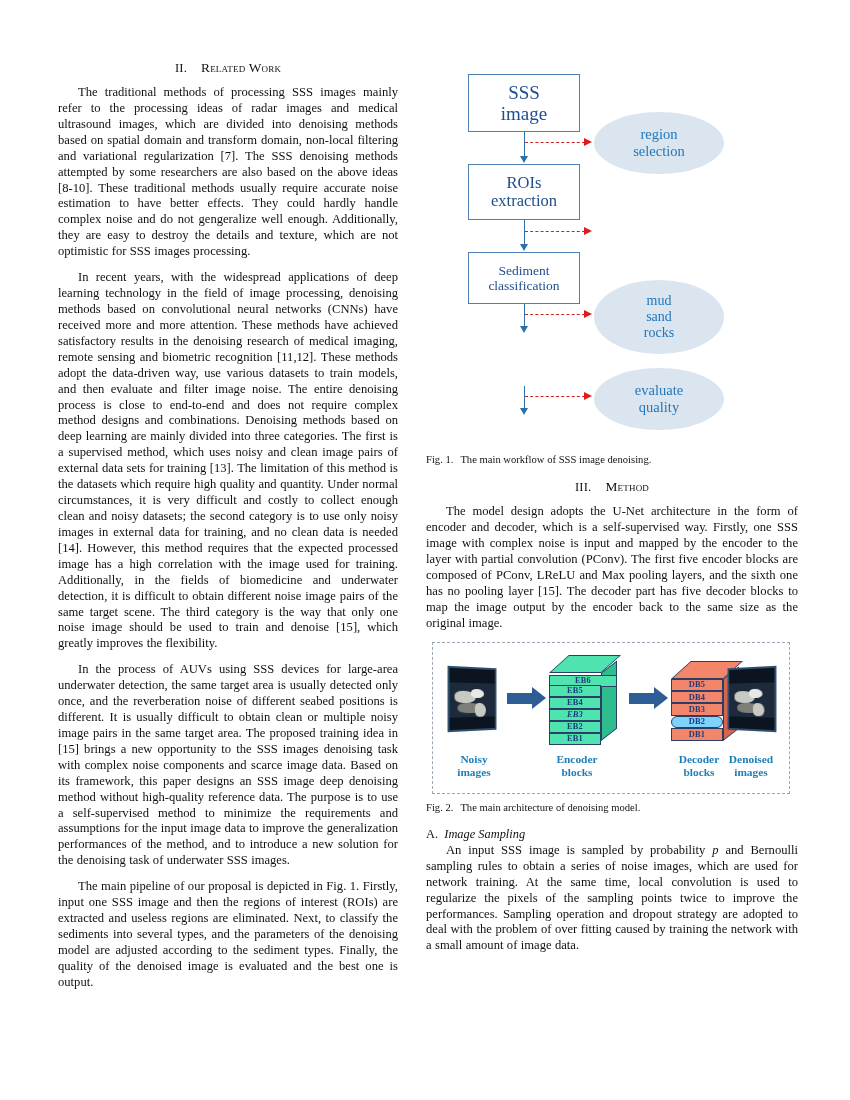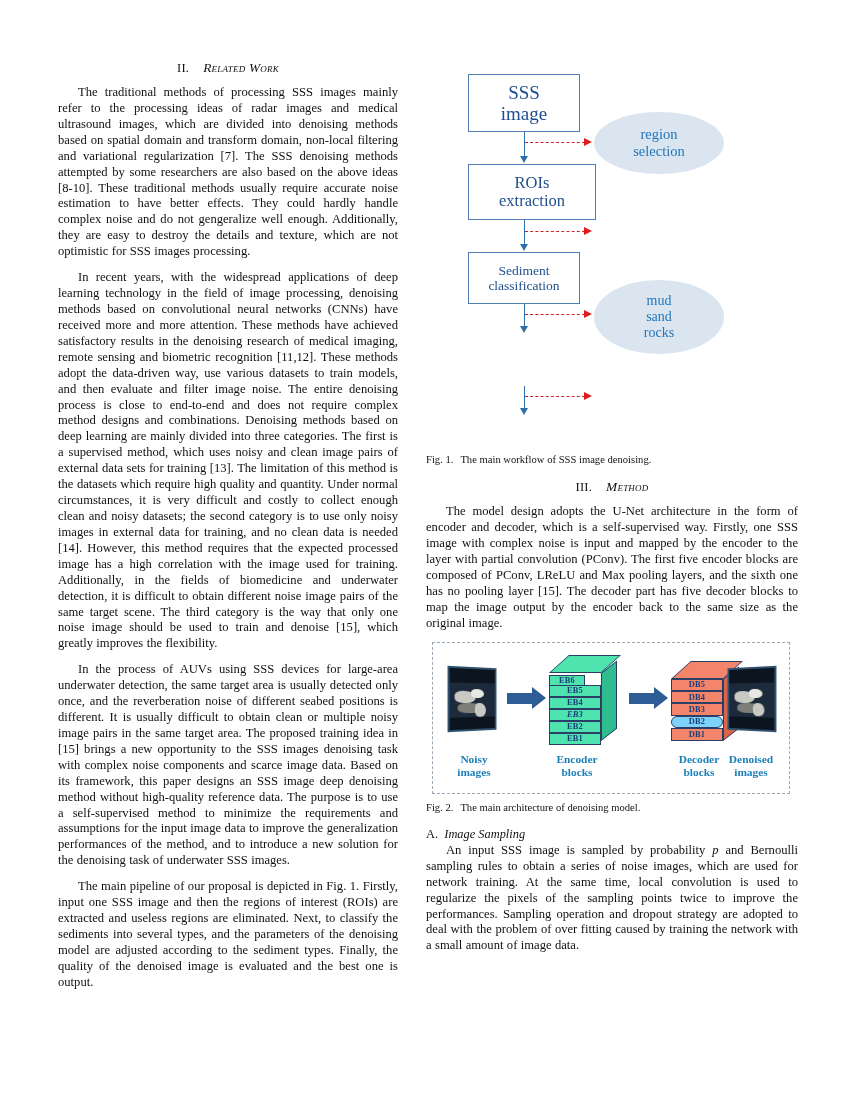--- a/index.html
+++ b/index.html
@@ -33,21 +33,20 @@
     font-variant:small-caps;
     white-space:nowrap;
   }
   .sec-head .num{
     font-variant:normal;
     margin-right:14px;
   }
   .sec-head .ttl{
     font-variant:small-caps;
     font-size:13.4px;
-    font-style:italic;
   }
   .subsec-head{
     font-size:12.4px;
     font-style:italic;
     margin:0 0 1px 0;
   }
   .subsec-head .sn{font-style:normal;}
 
   
   p.body{
@@ -241,21 +240,21 @@
 
   <div class="col-right">
 
     <div class="fig1">
 
       <div class="fnode big" style="left:42px;top:6px;width:112px;height:58px;">
         <span><span>SSS</span><br>
         <span>image</span></span>
       </div>
 
-      <div class="fnode mid" style="left:42px;top:96px;width:128px;height:56px;">
+      <div class="fnode mid" style="left:42px;top:96px;width:112px;height:56px;">
         <span><span>ROIs</span><br>
         <span>extraction</span></span>
       </div>
 
       <div class="fnode sml" style="left:42px;top:184px;width:112px;height:52px;">
         <span><span>Sediment</span><br>
         <span>classification</span></span>
       </div>
 
 
@@ -289,20 +288,24 @@
         <span>selection</span></span>
       </div>
 
 
       <div class="fellipse s3" style="left:168px;top:212px;width:130px;height:74px;">
         <span><span>mud</span><br>
         <span>sand</span><br>
         <span>rocks</span></span>
       </div>
 
+      <div class="fellipse" style="left:168px;top:300px;width:130px;height:62px;">
+        <span><span>evaluate</span><br>
+        <span>quality</span></span>
+      </div>
     </div>
 
     <div class="caption">
       <span class="lbl">Fig. 1.</span><span>The main workflow of SSS image denoising.</span>
     </div>
 
     <div class="sec-head">
       <span class="num">III.</span><span class="ttl">Method</span>
     </div>
 
@@ -319,21 +322,21 @@
         <div class="strip" style="bottom:0;height:12px;"></div>
       </div>
 
       <div class="bigarrow" style="left:74px;top:50px;width:26px;"></div>
 
       <div class="stack" style="left:116px;top:12px;width:80px;height:90px;">
         <div class="top" style="left:0;top:0;width:52px;height:18px;background:#4fe3b0;
                     transform:skewX(-48deg);transform-origin:bottom left;"></div>
         <div class="side" style="left:52px;top:18px;width:16px;height:68px;background:#2fbd8f;
                     transform:skewY(-38deg);transform-origin:top left;"></div>
-        <div class="slab" style="left:0;top:20px;width:36px;height:12px;background:#4fe3b0;align-items:center;">
+        <div class="slab" style="left:0;top:20px;width:68px;height:12px;background:#4fe3b0;align-items:center;">
           <span>EB6</span>
         </div>
         <div class="slab" style="left:0;top:30px;width:52px;height:12px;background:#4fe3b0;">
           <span>EB5</span>
         </div>
         <div class="slab" style="left:0;top:42px;width:52px;height:12px;background:#4fe3b0;">
           <span>EB4</span>
         </div>
         <div class="slab" style="left:0;top:54px;width:52px;height:12px;background:#4fe3b0;font-style:italic;">
           <span>EB3</span>

